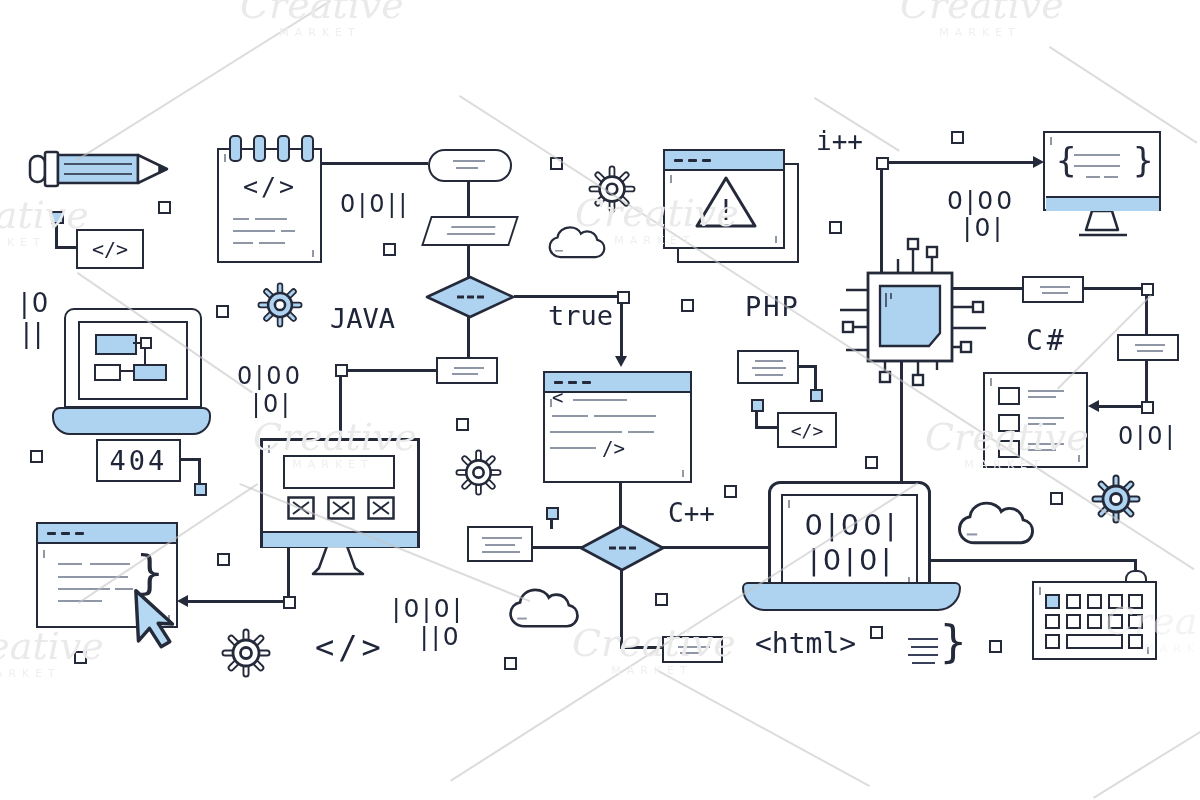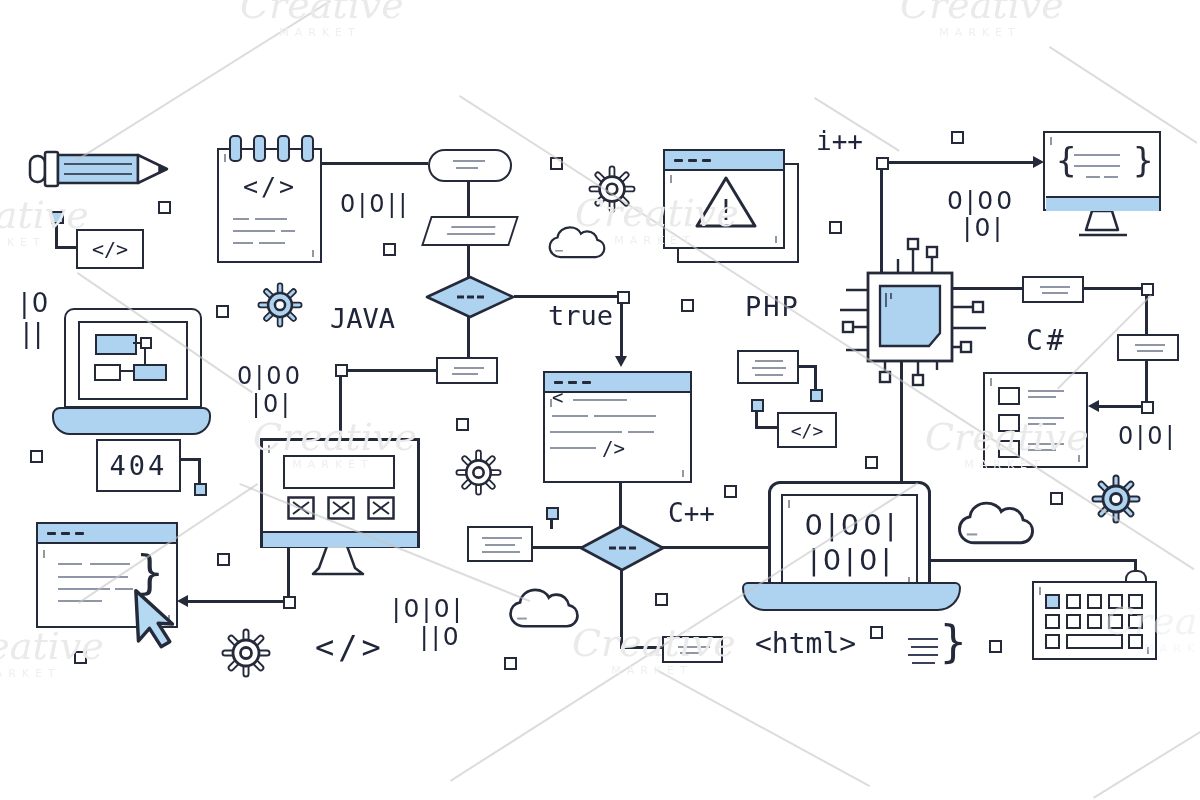--- a/index.html
+++ b/index.html
@@ -350,21 +350,21 @@
     <g stroke="#252a3a" stroke-width="7" stroke-linecap="round">
         <path d="M37,24 45,24 M33.2,33.2 38.8,38.8 M24,37 24,45 M14.8,33.2 9.2,38.8 M11,24 3,24 M14.8,14.8 9.2,9.2 M24,11 24,3 M33.2,14.8 38.8,9.2"></path>
       </g>
     <g stroke="#aed3f0" stroke-width="3.2" stroke-linecap="round">
         <path d="M37,24 45,24 M33.2,33.2 38.8,38.8 M24,37 24,45 M14.8,33.2 9.2,38.8 M11,24 3,24 M14.8,14.8 9.2,9.2 M24,11 24,3 M33.2,14.8 38.8,9.2"></path>
       </g>
     <circle cx="24" cy="24" r="13" fill="#aed3f0" stroke="#252a3a" stroke-width="2.8"></circle>
     <circle cx="24" cy="24" r="5.5" fill="#fff" stroke="#252a3a" stroke-width="2.8"></circle>
   </svg>
 
-  <div class="box" style="left:96px;top:439px;width:85px;height:53px;display:flex;align-items:center;justify-content:center;">
+  <div class="box" style="left:96px;top:439px;width:85px;height:43px;display:flex;align-items:center;justify-content:center;">
     <span class="txt" style="position:static;font-size:27px;letter-spacing:3px;">404</span>
   </div>
   <div class="ln" style="left:181px;top:458px;width:20px;height:2.5px;"></div>
   <div class="ln" style="left:198px;top:458px;width:2.5px;height:27px;"></div>
   <div class="bsq" style="left:194px;top:483px;"></div>
 
   <div class="box win" style="left:260px;top:438px;width:160px;height:110px;border-width:3px;"></div>
   <div class="abs" style="left:283px;top:455px;width:108px;height:30px;border:2.5px solid #252a3a;background:#fff;z-index:12;"></div>
   <svg style="left:287px;top:496px;z-index:12;" width="28" height="24" viewBox="0 0 28 24">
     <rect x="1.5" y="1.5" width="25" height="21" fill="#fff" stroke="#252a3a" stroke-width="2.5"></rect>

